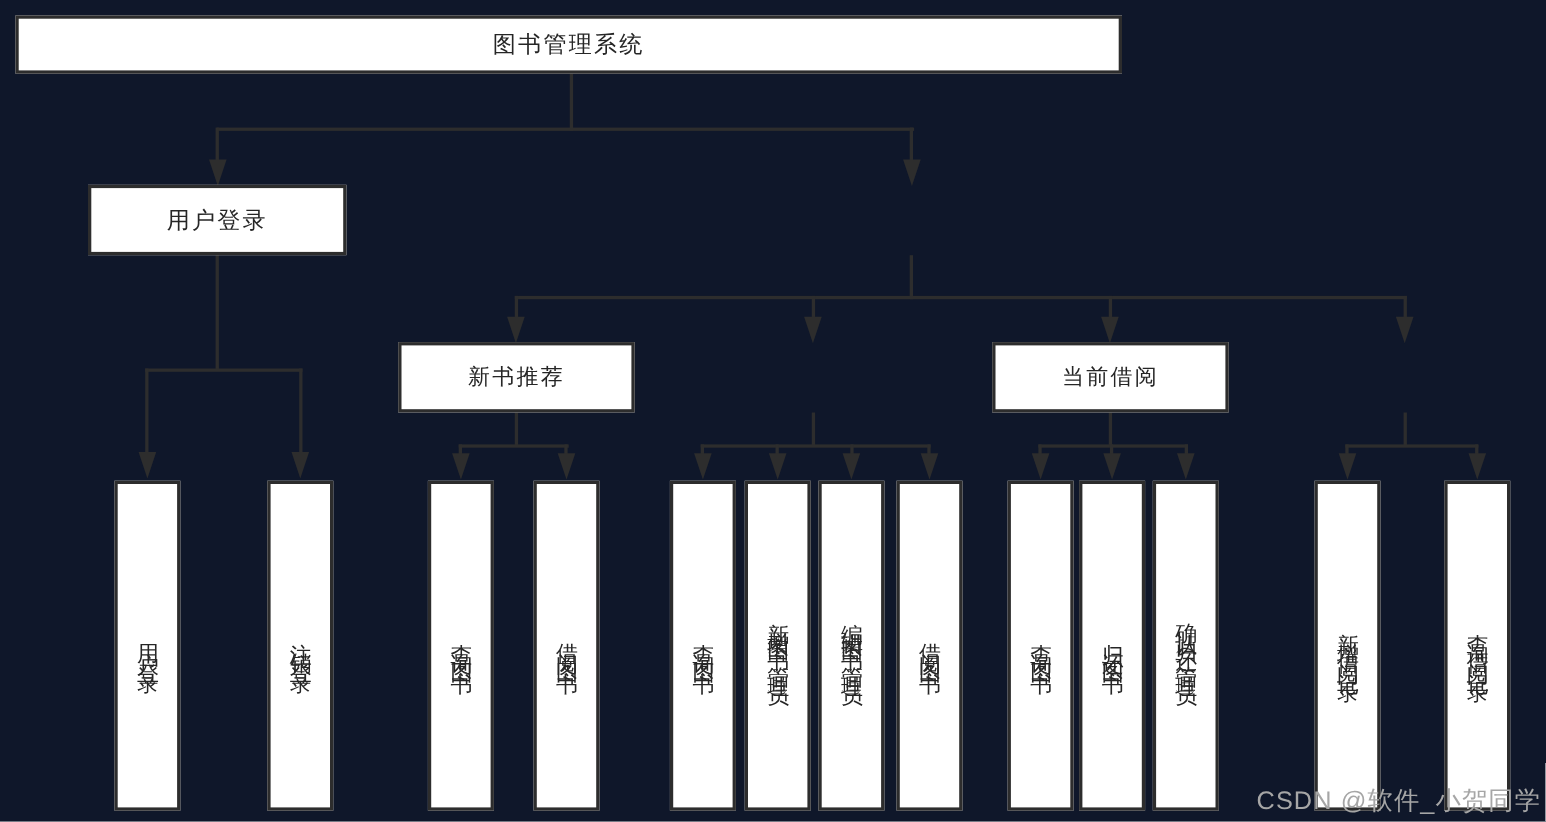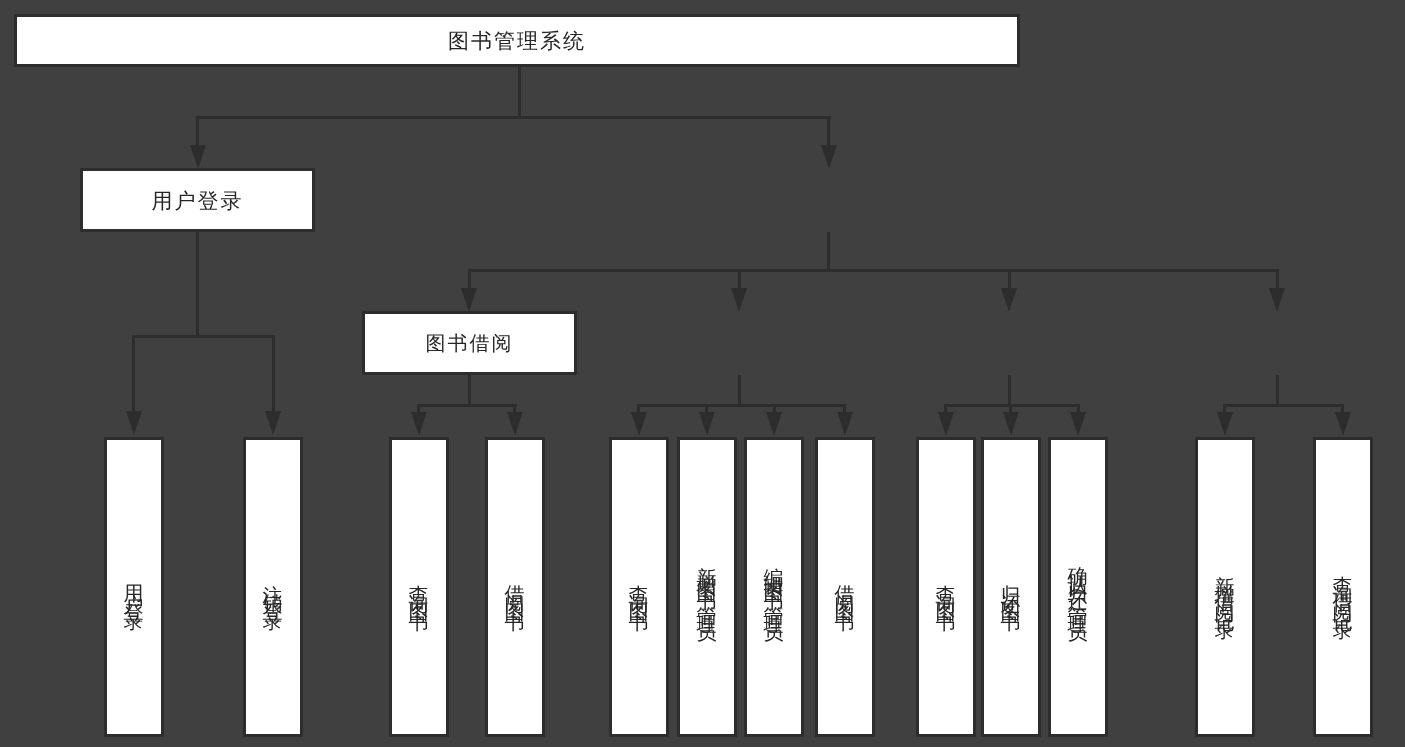--- a/index.html
+++ b/index.html
@@ -1,19 +1,19 @@
 <!DOCTYPE html>
 <html><head>
 <meta charset="utf-8">
 <style>
   html,body{margin:0;padding:0;background:#ffffff;}
   .stage{
     position:relative;
     width:1405px;height:747px;
-    background:#404040;
+    background:#0f172a;
     overflow:hidden;
     font-family:"Liberation Sans",sans-serif;
   }
   
   .box{
     position:absolute;
     border:3px solid #2d2d2d;
     background:#ffffff;
     display:flex;align-items:center;justify-content:center;
     font-size:21px;letter-spacing:2px;color:#262626;
@@ -107,23 +107,24 @@
   <div class="ln" style="left:1223px;top:404px;width:3px;height:11px"></div>
   <div class="ln" style="left:1341px;top:404px;width:3px;height:11px"></div>
   <div class="arw" style="left:1217px;top:412px"></div>
   <div class="arw" style="left:1335px;top:412px"></div>
 
   <div class="box" style="left:14px;top:14px;width:1000px;height:47px">图书管理系统</div>
 
   <div class="box" style="left:80px;top:168px;width:229px;height:58px">用户登录</div>
 
 
-  <div class="box" style="left:362px;top:311px;width:209px;height:58px;font-size:20px">图书借阅</div>
+  <div class="box" style="left:362px;top:311px;width:209px;height:58px;font-size:20px">新书推荐</div>
 
 
+  <div class="box" style="left:902px;top:311px;width:209px;height:58px;font-size:20px">当前借阅</div>
 
 
   <div class="vbox" style="left:104px">用户登录</div>
 
   <div class="vbox" style="left:243px">注销登录</div>
 
   <div class="vbox" style="left:389px">查询图书</div>
 
   <div class="vbox" style="left:485px">借阅图书</div>
 
@@ -138,14 +139,15 @@
   <div class="vbox" style="left:916px">查询图书</div>
 
   <div class="vbox" style="left:981px">归还图书</div>
 
   <div class="vbox" style="left:1048px;letter-spacing:8px">确认归还（管理员）</div>
 
   <div class="vbox" style="left:1195px">新增借阅记录</div>
 
   <div class="vbox" style="left:1313px">查询借阅记录</div>
 
+  <div class="watermark">CSDN @软件_小贺同学</div>
 
 </div>
 
 </body></html>

